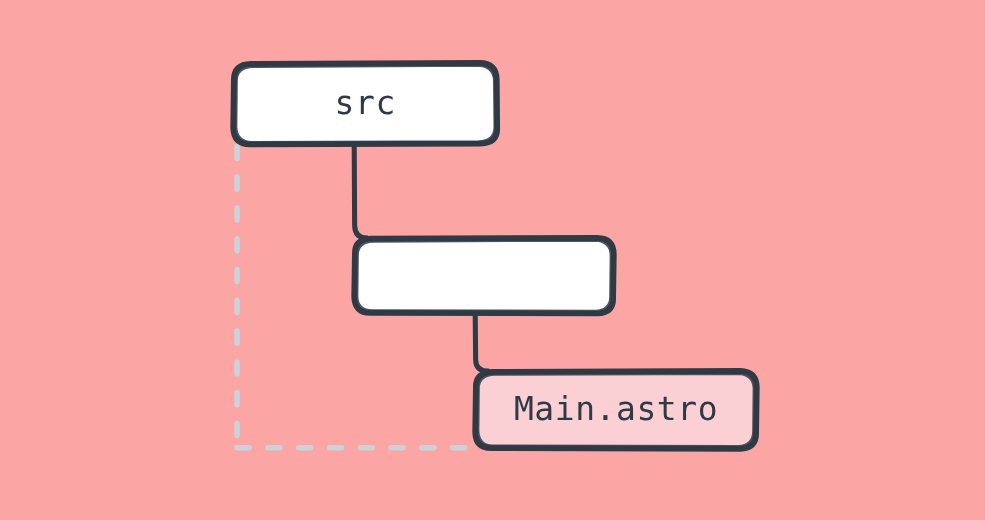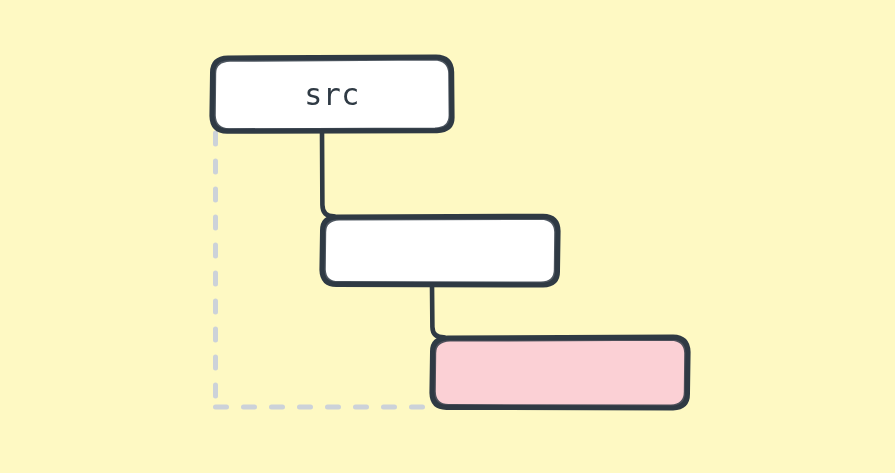--- a/index.html
+++ b/index.html
@@ -11,21 +11,21 @@
     width: 895px;
     height: 473px;
     font-family: "DejaVu Sans Mono", "Liberation Mono", monospace;
     overflow: hidden;
   }
 
   #canvas {
     position: relative;
     width: 895px;
     height: 473px;
-    background: #fef9c3;
+    background: #fca5a5;
   }
 
   #sketch-layer {
     position: absolute;
     inset: 0;
     width: 895px;
     height: 473px;
   }
 
   .node-label {
@@ -136,18 +136,19 @@
                L 449 405.2
                Q 435 405.6 434.6 391.5
                L 435 353.5
                Q 434.8 341 450 340.4" fill="none" stroke="#2f3a44" stroke-width="2.4" stroke-linecap="round" stroke-linejoin="round" opacity="0.85"></path>
     </g>
   </svg>
 
   <div class="node-label" id="label-src">src</div>
 
 
+  <div class="node-label" id="label-main">Main.astro</div>
 
   <div class="node-hit" id="hit-src"></div>
   <div class="node-hit" id="hit-layouts"></div>
   <div class="node-hit" id="hit-main"></div>
 
 </div>
 
 </body></html>

